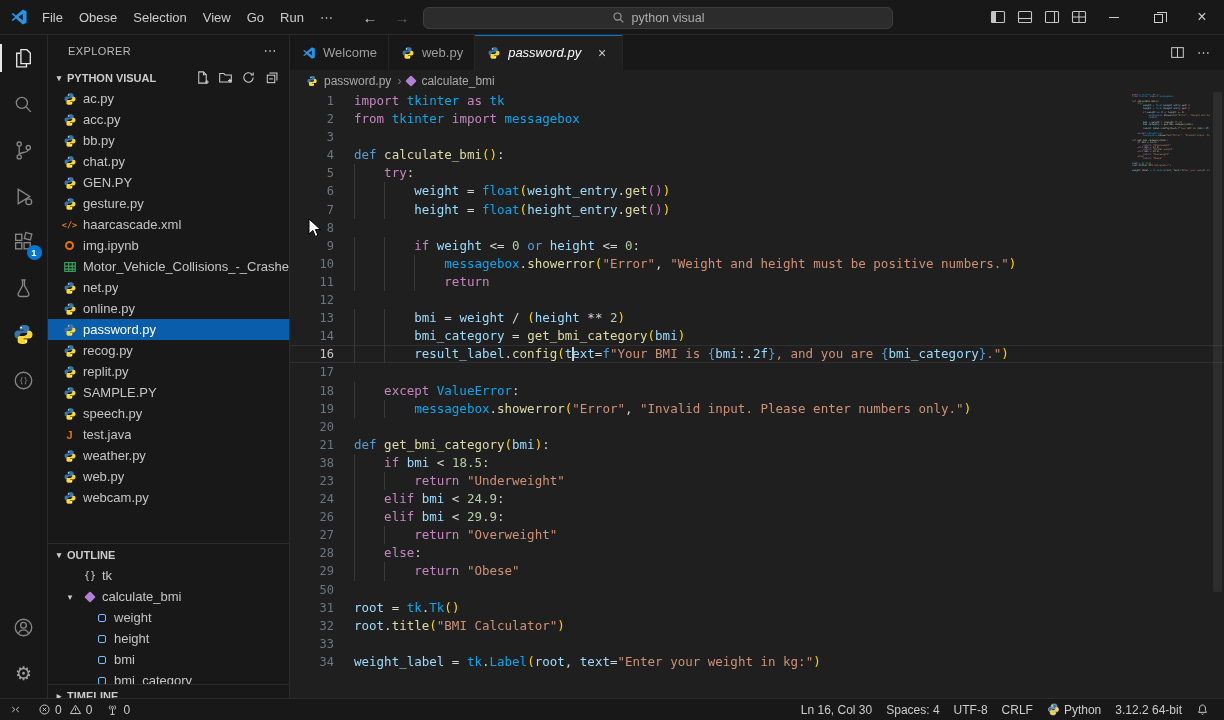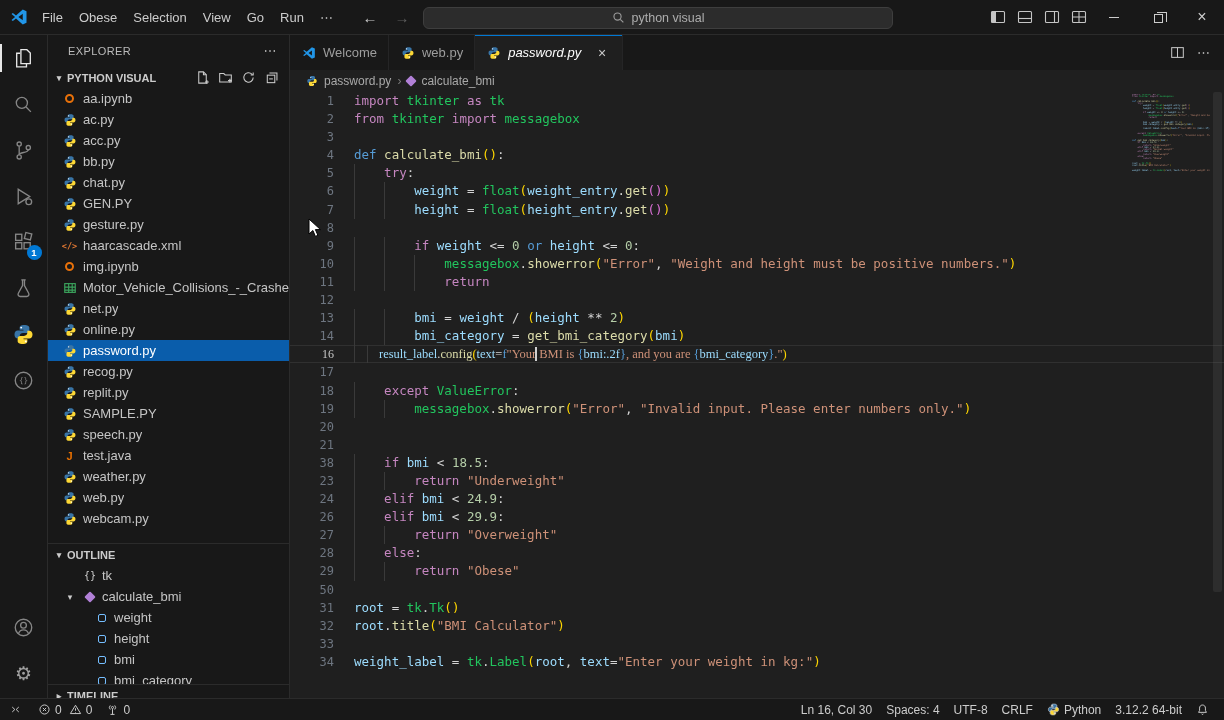--- a/index.html
+++ b/index.html
@@ -84,24 +84,24 @@
   .tab-actions svg{stroke:#c5c5c5;fill:none;stroke-width:1.1;width:15px;height:15px;}
   .breadcrumb{height:22px;flex:none;display:flex;align-items:center;gap:6px;padding-left:15px;font-size:12px;color:#a9a9a9;background:#1f1f1f;}
   .bc-icon{display:flex;align-items:center;justify-content:center;width:13px;height:13px;}
   .bc-icon svg{width:12px;height:12px;}
   .bc-sep{color:#7a7a7a;font-size:12px;}
 
   .code-area{position:relative;flex:1;overflow:hidden;font-family:"DejaVu Sans Mono","Liberation Mono",monospace;font-size:12.5px;}
   .line{display:flex;height:18.1px;line-height:18.1px;white-space:pre;}
   .ln{width:44px;flex:none;text-align:right;color:#6e7681;font-size:12px;}
   .code{margin-left:20px;position:relative;display:inline-block;white-space:pre;}
-  .line.active{box-shadow:inset 0 1px 0 #303030,inset 0 -1px 0 #303030;font-family:Liberation Serif, serif;}
+  .line.active{box-shadow:inset 0 1px 0 #303030,inset 0 -1px 0 #303030;}
   .line.active .ln{color:#c6c6c6;}
   .guide{display:inline-block;box-shadow:inset 1px 0 0 #3a3a3a;}
-  .tk-kw{color:#c586c0}.tk-kb{color:#569cd6}.tk-ty{color:#22c55e}.tk-fn{color:#dcdcaa}
+  .tk-kw{color:#c586c0}.tk-kb{color:#569cd6}.tk-ty{color:#0ea5e9}.tk-fn{color:#dcdcaa}
   .tk-va{color:#9cdcfe}.tk-st{color:#ce9178}.tk-nu{color:#b5cea8}.tk-op{color:#d4d4d4}
   .tk-p1{color:#ffd700}.tk-p2{color:#da70d6}.tk-pl{color:#d4d4d4}
   .caret{position:absolute;top:2px;height:14px;width:1.5px;background:#cfcfcf;}
   .minimap{position:absolute;top:2px;right:14px;width:78px;font-size:2.3px;line-height:2.3px;white-space:pre;opacity:.9;overflow:hidden;pointer-events:none;}
   .mline{height:2.3px;}
   .scrollbar{position:absolute;top:0;right:0;bottom:0;width:14px;}
   .sb-thumb{position:absolute;top:0;right:2px;width:9px;height:500px;background:rgba(121,121,121,0.16);border-radius:2px;}
 
   
   .statusbar{height:22px;background:#181818;border-top:1px solid #2b2b2b;display:flex;align-items:center;font-size:12px;color:#cccccc;padding-right:8px;}
@@ -281,26 +281,20 @@
           <span class="act">
               <svg viewBox="0 0 16 16">
                 <rect x="3.5" y="5.5" width="8" height="8"></rect>
                 <path d="M5.8 3.2h8v8"></path>
                 <path d="M5.5 9.5h4"></path>
               </svg>
             </span>
         </span>
       </div>
       <div class="file-list" id="file-list">
-          <div class="f-row">
-            <span class="fi">
-              <span class="fi-nb"></span>
-            </span>
-            <span class="f-label">aa.ipynb</span>
-          </div>
           <div class="f-row">
             <span class="fi">
               <svg viewBox="0 0 24 24">
                 <path fill="#3874a6" d="M11.9 2c-2.3 0-3.9.9-3.9 2.6V7h4v.8H5.9C4.1 7.8 2.6 9 2.6 11.9s1.5 4.1 3.3 4.1H8v-2.3c0-1.9 1.6-3.2 3.5-3.2h4c1.6 0 2.6-1.1 2.6-2.7V4.6C18.1 2.9 15.7 2 13.9 2h-2z"></path>
                 <circle cx="9.6" cy="4.8" r="1" fill="#fff"></circle>
                 <path fill="#fdd835" d="M12.1 22c2.3 0 3.9-.9 3.9-2.6V17h-4v-.8h6.1c1.8 0 3.3-1.2 3.3-4.1s-1.5-4.1-3.3-4.1H16v2.3c0 1.9-1.6 3.2-3.5 3.2h-4c-1.6 0-2.6 1.1-2.6 2.7v3.2C5.9 21.1 8.3 22 10.1 22h2z"></path>
                 <circle cx="14.4" cy="19.2" r="1" fill="#fff"></circle>
               </svg>
             </span>
             <span class="f-label">ac.py</span>
@@ -618,21 +612,21 @@
             <div class="line"><span class="ln">10</span><span class="code"><span class="guide">    </span><span class="guide">    </span><span class="guide">    </span><span class="tk-ty">messagebox</span><span class="tk-pl">.</span><span class="tk-fn">showerror</span><span class="tk-p1">(</span><span class="tk-st">"Error"</span><span class="tk-pl">, </span><span class="tk-st">"Weight and height must be positive numbers."</span><span class="tk-p1">)</span></span></div>
             <div class="line"><span class="ln">11</span><span class="code"><span class="guide">    </span><span class="guide">    </span><span class="guide">    </span><span class="tk-kw">return</span></span></div>
             <div class="line"><span class="ln">12</span><span class="code"></span></div>
             <div class="line"><span class="ln">13</span><span class="code"><span class="guide">    </span><span class="guide">    </span><span class="tk-va">bmi</span><span class="tk-pl"> </span><span class="tk-op">=</span><span class="tk-pl"> </span><span class="tk-va">weight</span><span class="tk-pl"> </span><span class="tk-op">/</span><span class="tk-pl"> </span><span class="tk-p1">(</span><span class="tk-va">height</span><span class="tk-pl"> </span><span class="tk-op">**</span><span class="tk-pl"> </span><span class="tk-nu">2</span><span class="tk-p1">)</span></span></div>
             <div class="line"><span class="ln">14</span><span class="code"><span class="guide">    </span><span class="guide">    </span><span class="tk-va">bmi_category</span><span class="tk-pl"> </span><span class="tk-op">=</span><span class="tk-pl"> </span><span class="tk-fn">get_bmi_category</span><span class="tk-p1">(</span><span class="tk-va">bmi</span><span class="tk-p1">)</span></span></div>
             <div class="line active"><span class="ln">16</span><span class="code"><span class="guide">    </span><span class="guide">    </span><span class="tk-va">result_label</span><span class="tk-pl">.</span><span class="tk-fn">config</span><span class="tk-p1">(</span><span class="tk-va">text</span><span class="tk-op">=</span><span class="tk-kb">f</span><span class="tk-st">"Your BMI is </span><span class="tk-kb">{</span><span class="tk-va">bmi</span><span class="tk-va">:.2f</span><span class="tk-kb">}</span><span class="tk-st">, and you are </span><span class="tk-kb">{</span><span class="tk-va">bmi_category</span><span class="tk-kb">}</span><span class="tk-st">."</span><span class="tk-p1">)</span><span class="caret" style="left: 29ch;"></span></span></div>
             <div class="line"><span class="ln">17</span><span class="code"></span></div>
             <div class="line"><span class="ln">18</span><span class="code"><span class="guide">    </span><span class="tk-kw">except</span><span class="tk-pl"> </span><span class="tk-ty">ValueError</span><span class="tk-pl">:</span></span></div>
             <div class="line"><span class="ln">19</span><span class="code"><span class="guide">    </span><span class="guide">    </span><span class="tk-ty">messagebox</span><span class="tk-pl">.</span><span class="tk-fn">showerror</span><span class="tk-p1">(</span><span class="tk-st">"Error"</span><span class="tk-pl">, </span><span class="tk-st">"Invalid input. Please enter numbers only."</span><span class="tk-p1">)</span></span></div>
             <div class="line"><span class="ln">20</span><span class="code"></span></div>
-            <div class="line"><span class="ln">21</span></div>
+            <div class="line"><span class="ln">21</span><span class="code"><span class="tk-kb">def</span><span class="tk-pl"> </span><span class="tk-fn">get_bmi_category</span><span class="tk-p1">(</span><span class="tk-va">bmi</span><span class="tk-p1">)</span><span class="tk-pl">:</span></span></div>
             <div class="line"><span class="ln">38</span><span class="code"><span class="guide">    </span><span class="tk-kw">if</span><span class="tk-pl"> </span><span class="tk-va">bmi</span><span class="tk-pl"> </span><span class="tk-op">&lt;</span><span class="tk-pl"> </span><span class="tk-nu">18.5</span><span class="tk-pl">:</span></span></div>
             <div class="line"><span class="ln">23</span><span class="code"><span class="guide">    </span><span class="guide">    </span><span class="tk-kw">return</span><span class="tk-pl"> </span><span class="tk-st">"Underweight"</span></span></div>
             <div class="line"><span class="ln">24</span><span class="code"><span class="guide">    </span><span class="tk-kw">elif</span><span class="tk-pl"> </span><span class="tk-va">bmi</span><span class="tk-pl"> </span><span class="tk-op">&lt;</span><span class="tk-pl"> </span><span class="tk-nu">24.9</span><span class="tk-pl">:</span></span></div>
             <div class="line"><span class="ln">26</span><span class="code"><span class="guide">    </span><span class="tk-kw">elif</span><span class="tk-pl"> </span><span class="tk-va">bmi</span><span class="tk-pl"> </span><span class="tk-op">&lt;</span><span class="tk-pl"> </span><span class="tk-nu">29.9</span><span class="tk-pl">:</span></span></div>
             <div class="line"><span class="ln">27</span><span class="code"><span class="guide">    </span><span class="guide">    </span><span class="tk-kw">return</span><span class="tk-pl"> </span><span class="tk-st">"Overweight"</span></span></div>
             <div class="line"><span class="ln">28</span><span class="code"><span class="guide">    </span><span class="tk-kw">else</span><span class="tk-pl">:</span></span></div>
             <div class="line"><span class="ln">29</span><span class="code"><span class="guide">    </span><span class="guide">    </span><span class="tk-kw">return</span><span class="tk-pl"> </span><span class="tk-st">"Obese"</span></span></div>
             <div class="line"><span class="ln">50</span><span class="code"></span></div>
             <div class="line"><span class="ln">31</span><span class="code"><span class="tk-va">root</span><span class="tk-pl"> </span><span class="tk-op">=</span><span class="tk-pl"> </span><span class="tk-ty">tk</span><span class="tk-pl">.</span><span class="tk-ty">Tk</span><span class="tk-p1">()</span></span></div>
             <div class="line"><span class="ln">32</span><span class="code"><span class="tk-va">root</span><span class="tk-pl">.</span><span class="tk-fn">title</span><span class="tk-p1">(</span><span class="tk-st">"BMI Calculator"</span><span class="tk-p1">)</span></span></div>

